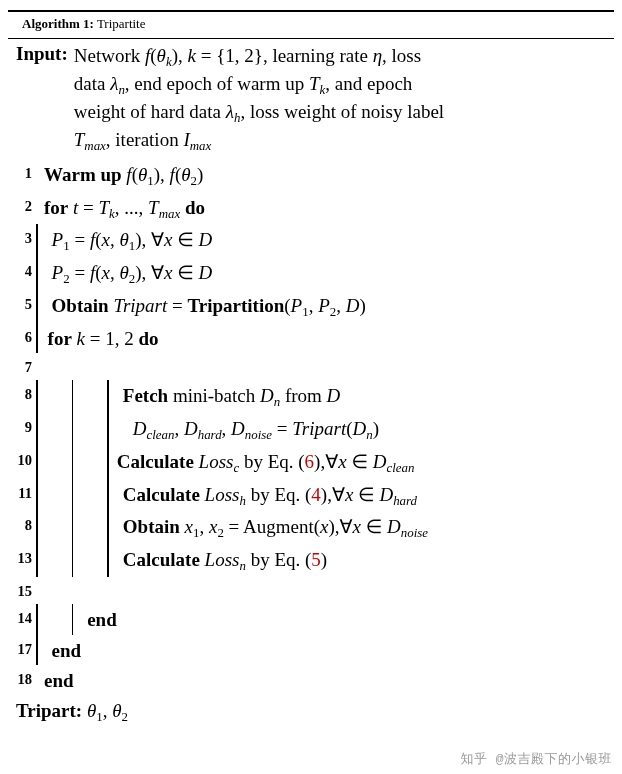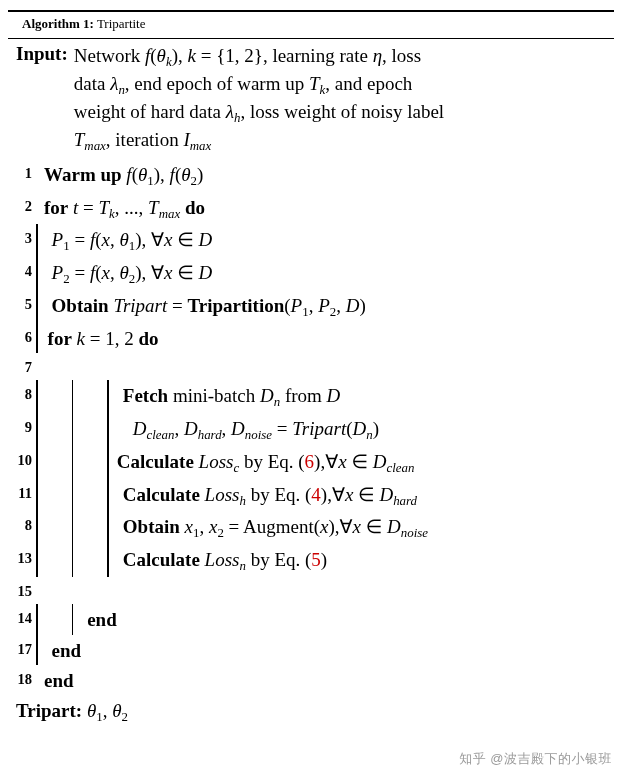--- a/index.html
+++ b/index.html
@@ -103,21 +103,21 @@
   .output-row {
     padding: 4px 0 6px 8px;
     font-size: 19px;
   }
   .watermark {
     position: absolute;
     right: 10px;
     bottom: 6px;
     font-size: 13px;
     color: #9a9a9a;
-    font-family: Liberation Sans, sans-serif;
+    font-family: Liberation Mono, monospace;
     letter-spacing: 0.5px;
   }
 </style>
 </head>
 <body>
 
 <div class="algorithm">
 
   <div class="rule thick"></div>
 

